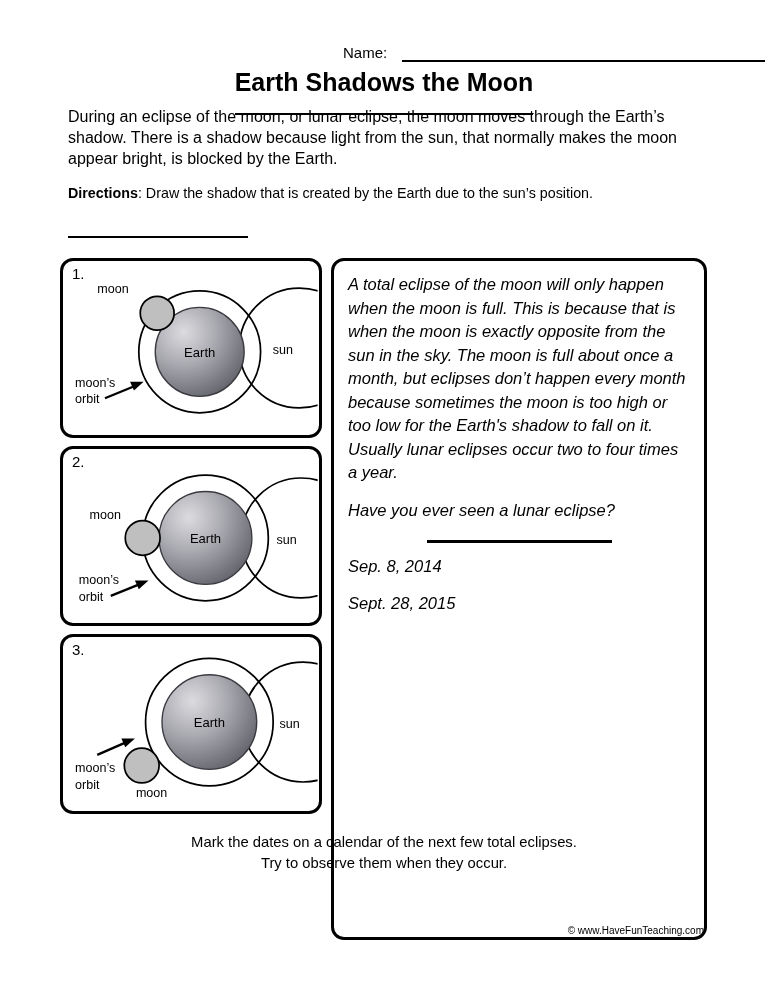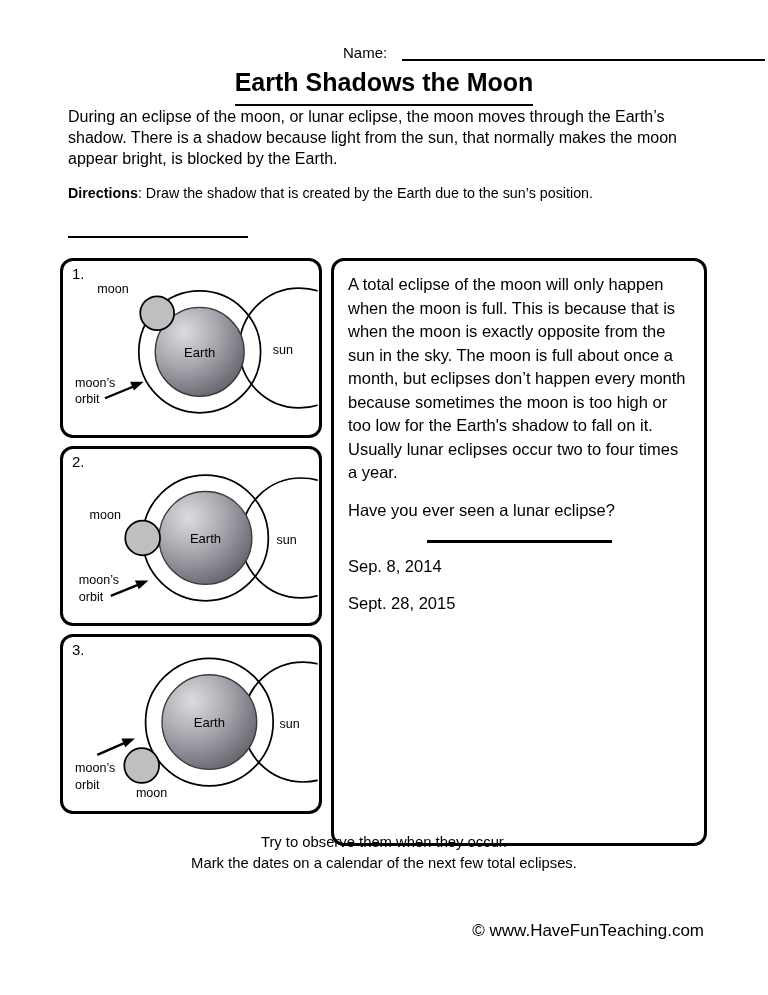--- a/index.html
+++ b/index.html
@@ -15,21 +15,21 @@
     color: #000000;
     overflow: hidden;
   }
 
   
   .name-row {
     position: absolute;
     left: 343px;
     top: 44px;
     display: flex;
-    align-items: flex-start;
+    align-items: center;
     gap: 15px;
   }
   .name-label {
     font-size: 15px;
     line-height: 18px;
     white-space: nowrap;
   }
   .name-blank {
     width: 363px;
     border-bottom: 2px solid #000;
@@ -41,21 +41,21 @@
     left: 0;
     top: 68px;
     width: 768px;
     text-align: center;
     font-size: 25px;
     font-weight: bold;
     letter-spacing: 0px;
   }
   .worksheet-title span {
     border-bottom: 2px solid #000;
-    padding-bottom: 8px;
+    padding-bottom: 17px;
   }
 
   .intro {
     position: absolute;
     left: 68px;
     top: 106px;
     width: 630px;
     font-size: 16px;
     line-height: 21px;
   }
@@ -116,22 +116,23 @@
     top: 0;
     width: 100%;
     height: 100%;
     display: block;
   }
 
   .text-panel {
     left: 331px;
     top: 258px;
     width: 376px;
-    height: 588px;
+    height: 682px;
     padding: 12px 14px 10px 14px;
+    font-style: italic;
   }
   .text-panel p {
     margin: 0 0 14px 0;
     font-size: 16.5px;
     line-height: 23.5px;
   }
   .text-panel p.tight { margin-bottom: 13px; }
   .divider {
     width: 185px;
     height: 0;
@@ -146,21 +147,21 @@
     top: 832px;
     width: 768px;
     text-align: center;
     font-size: 14.8px;
     line-height: 21px;
   }
   .copyright {
     position: absolute;
     right: 64px;
     top: 922px;
-    font-size: 17px;
+    font-size: 10px;
     line-height: 18px;
   }
 
   .diagram-label {
     font-family: "Liberation Sans", sans-serif;
     font-size: 13px;
     fill: #000;
   }
   .earth-label {
     font-family: "Liberation Sans", sans-serif;
@@ -279,17 +280,17 @@
 
 <div class="panel text-panel">
   <p>A total eclipse of the moon will only happen when the moon is full.  This is because that is when the moon is exactly opposite from the sun in the sky. The moon is full about once a month, but eclipses don’t happen every month because sometimes the moon is too high or too low for the Earth's shadow to fall on it. Usually lunar eclipses occur two to four times a year.</p>
   <p>Have you ever seen a lunar eclipse?</p>
   <div class="divider"></div>
   <p class="tight">Sep. 8, 2014</p>
   <p class="tight">Sept. 28, 2015</p>
 </div>
 
 <div class="footer-note">
+  <div>Mark the dates on a calendar of the next few total eclipses.</div>
   <div>Try to observe them when they occur.</div>
-  <div>Mark the dates on a calendar of the next few total eclipses.</div>
 </div>
 
 <div class="copyright">© www.HaveFunTeaching.com</div>
 
 </body></html>

